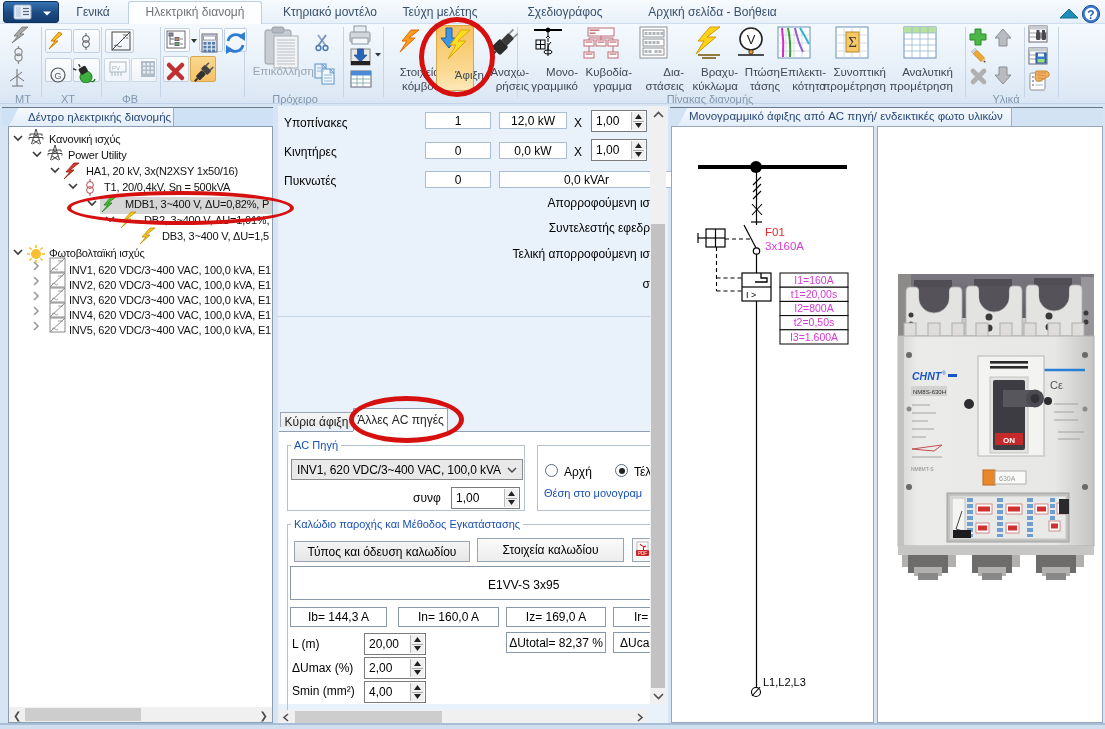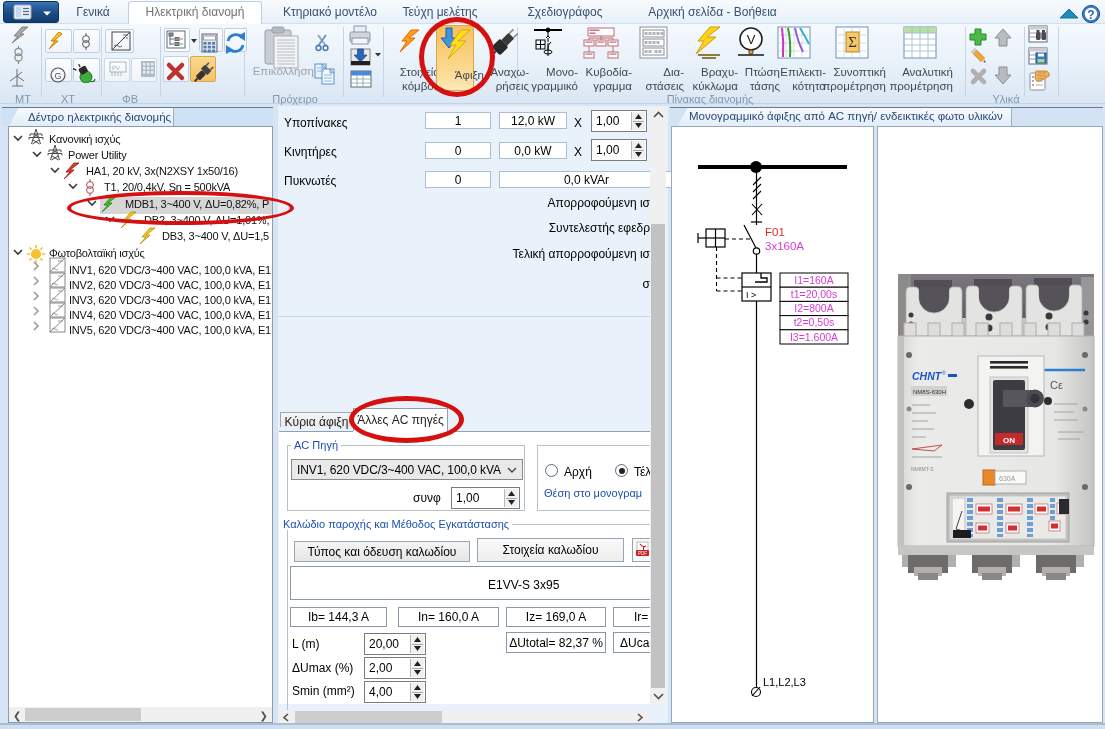--- a/index.html
+++ b/index.html
@@ -688,21 +688,21 @@
 
   <div class="grp" style="left:259px;top:339px;width:120px;height:66px;"></div>
   <div class="grpt" style="left:263px;top:333px;margin-top:48px;">Θέση στο μονογραμ</div>
   <div class="abs" style="left:267px;top:358px;width:13px;height:13px;border:1px solid #5a6a7a;border-radius:50%;background:#fff;"></div>
   <div class="mlabel" style="left:286px;top:359px;">Αρχή</div>
   <div class="abs" style="left:337px;top:358px;width:13px;height:13px;border:1px solid #5a6a7a;border-radius:50%;background:#fff;"></div>
   <div class="abs" style="left:340.5px;top:361.5px;width:6px;height:6px;border-radius:50%;background:#222;"></div>
   <div class="mlabel" style="left:356px;top:359px;">Τέλ</div>
 
   <div class="grp" style="left:9px;top:418px;width:363px;height:280px;border-bottom:none;border-right:none;"></div>
-  <div class="grpt" style="left:2px;top:412px;">Καλώδιο παροχής και Μέθοδος Εγκατάστασης</div>
+  <div class="grpt" style="left:13px;top:412px;">Καλώδιο παροχής και Μέθοδος Εγκατάστασης</div>
   <div class="wbtn" style="left:16px;top:435px;width:176px;height:21px;line-height:20px;">Τύπος και όδευση καλωδίου</div>
   <div class="wbtn" style="left:199px;top:432px;width:147px;height:24px;line-height:23px;background:linear-gradient(#fafafa,#ededed);">Στοιχεία καλωδίου</div>
   <div class="wbtn" style="left:354px;top:432px;width:22px;height:24px;background:#f8f8f8;">
     <svg width="16" height="18" style="margin-top:2px;">
         <rect x="2" y="1" width="11" height="13" fill="#fff" stroke="#bbb"></rect>
         <path d="M5 3 q3 4 6 2 q-4 1 -2 5" stroke="#d02020" fill="none" stroke-width="1.2"></path>
         <rect x="1" y="9" width="13" height="6" rx="1" fill="#d02020"></rect>
         <text x="7.5" y="14" font-size="4.5" fill="#fff" text-anchor="middle">PDF</text>
       </svg>
   </div>

